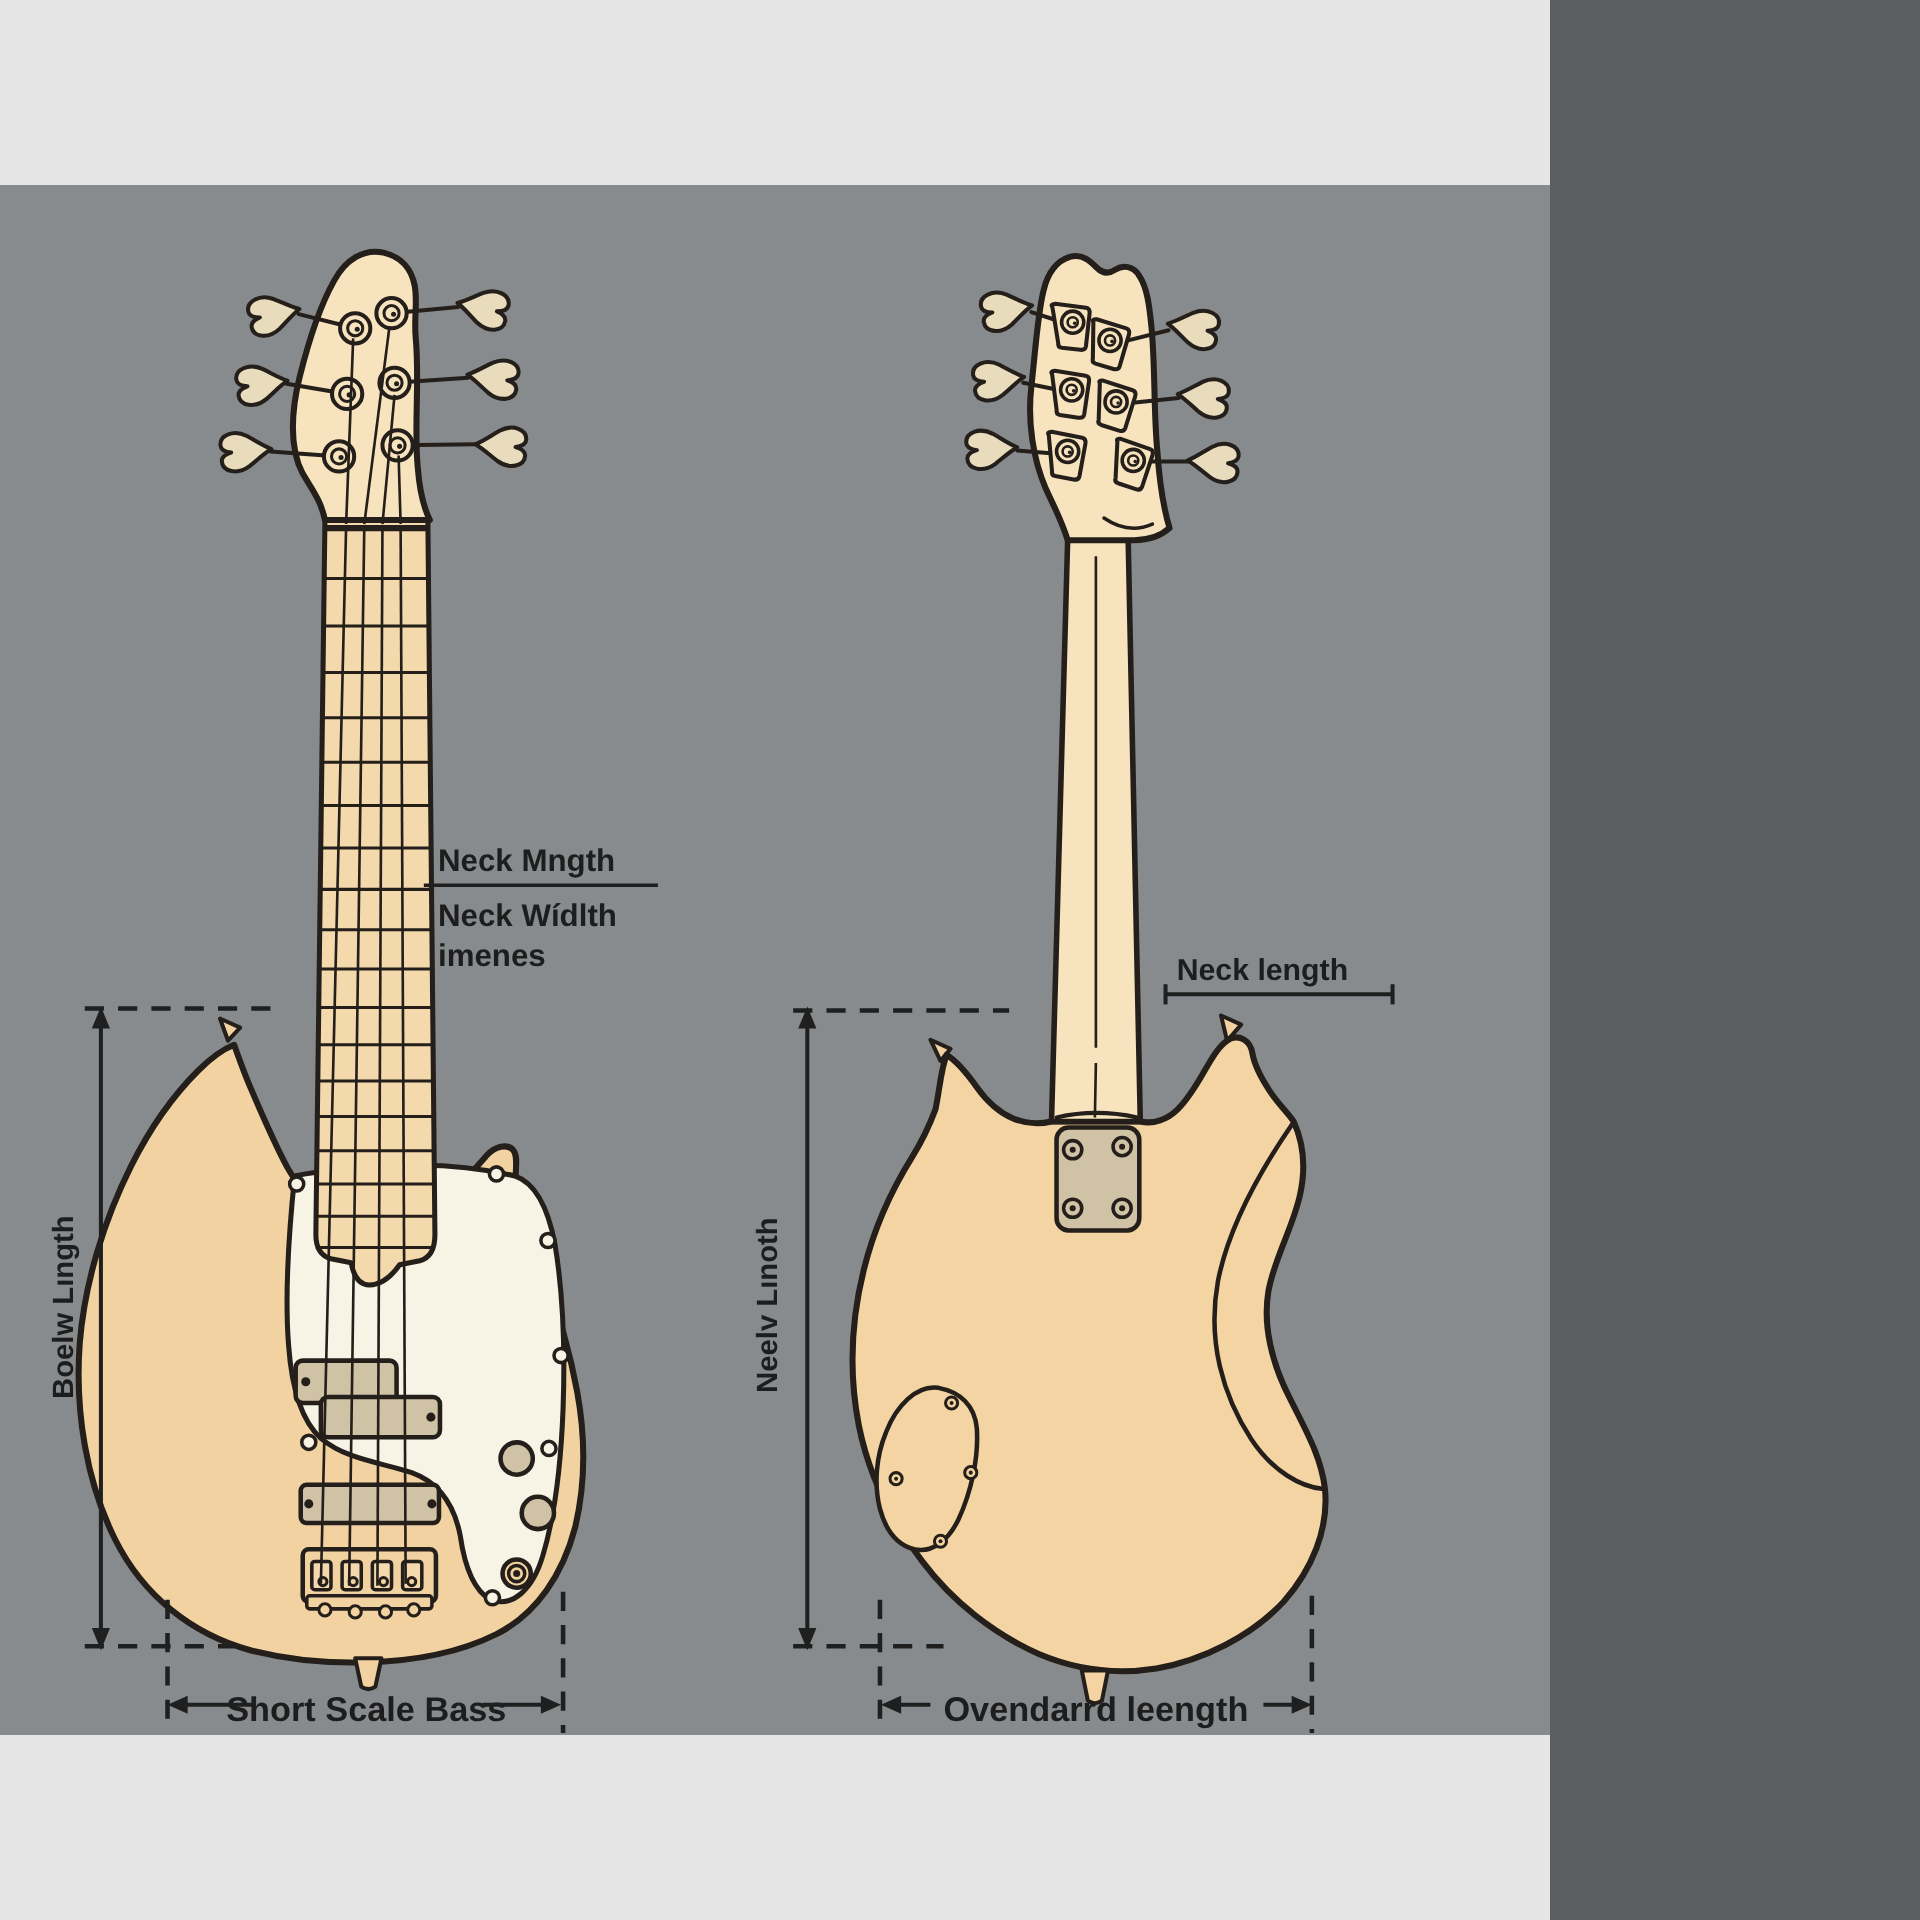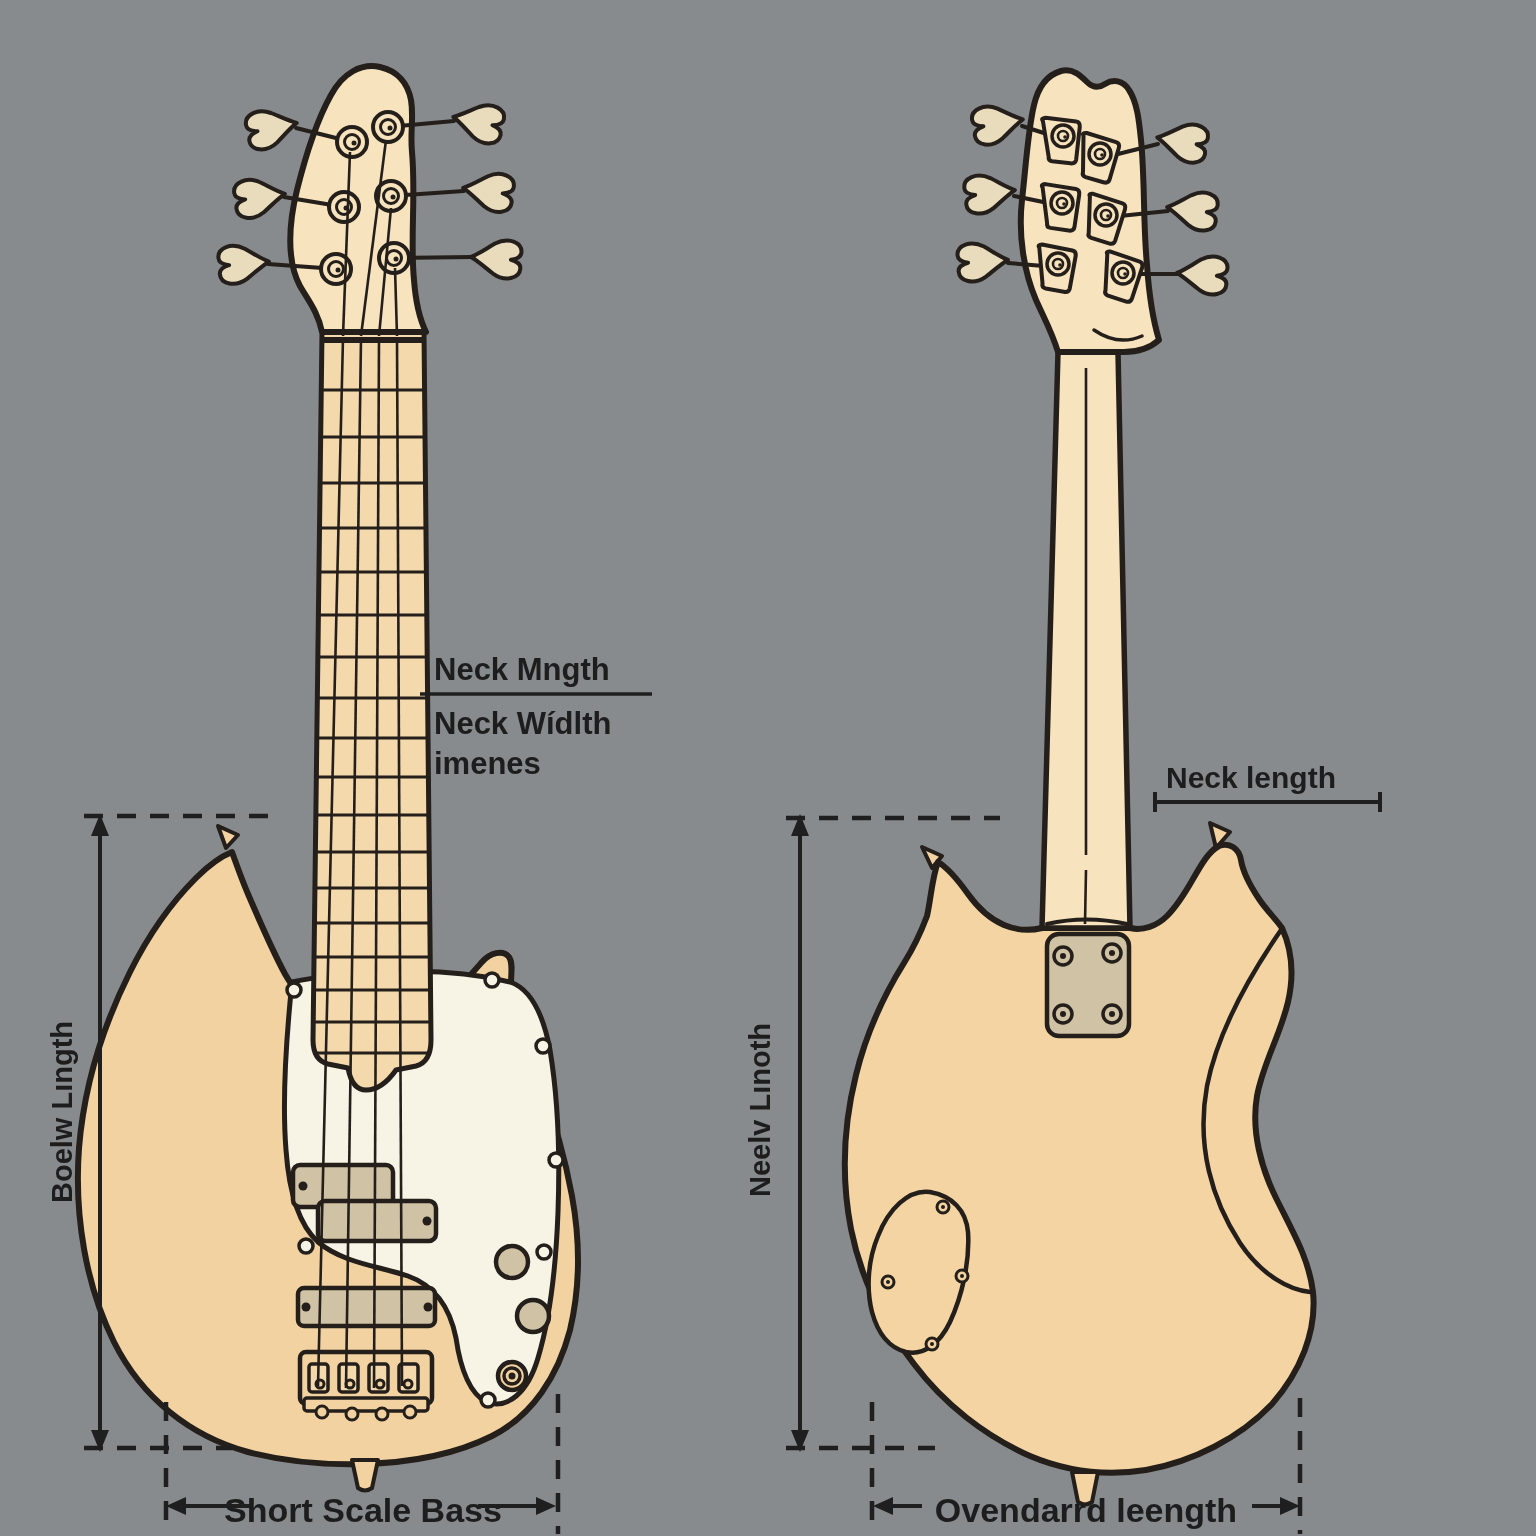--- a/index.html
+++ b/index.html
@@ -1,18 +1,18 @@
 <!DOCTYPE html>
 <html><head>
 <meta charset="utf-8">
 <style>
   html,body{margin:0;padding:0;background:#5a5e60;}
   .stage{
     position:relative;
-    width:1536px;height:1536px;
+    width:1240px;height:1536px;
     background:#e5e5e5;
     overflow:hidden;
     font-family:"Liberation Sans", sans-serif;
   }
   svg{display:block;width:100%;height:100%;}
   text{
     font-family:"Liberation Sans","DejaVu Sans",sans-serif;
     font-weight:bold;
     fill:#1d1d1d;
   }

